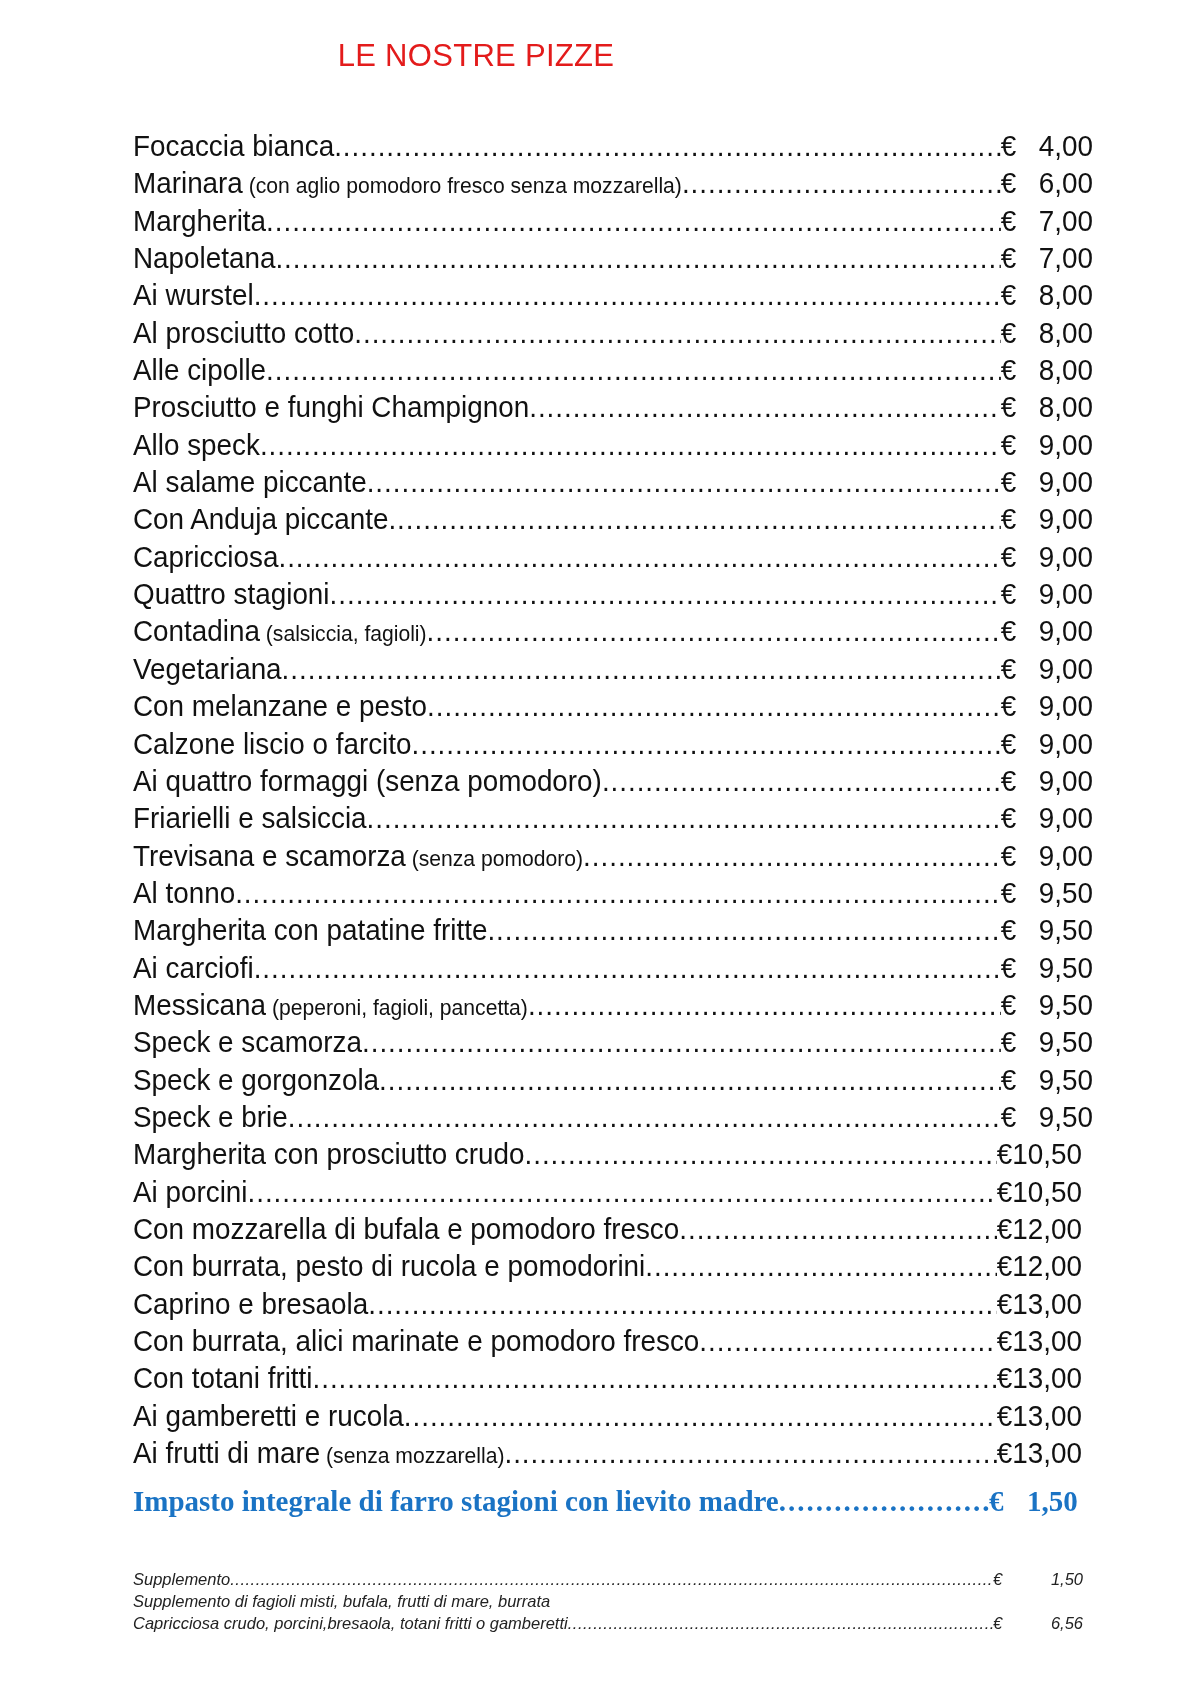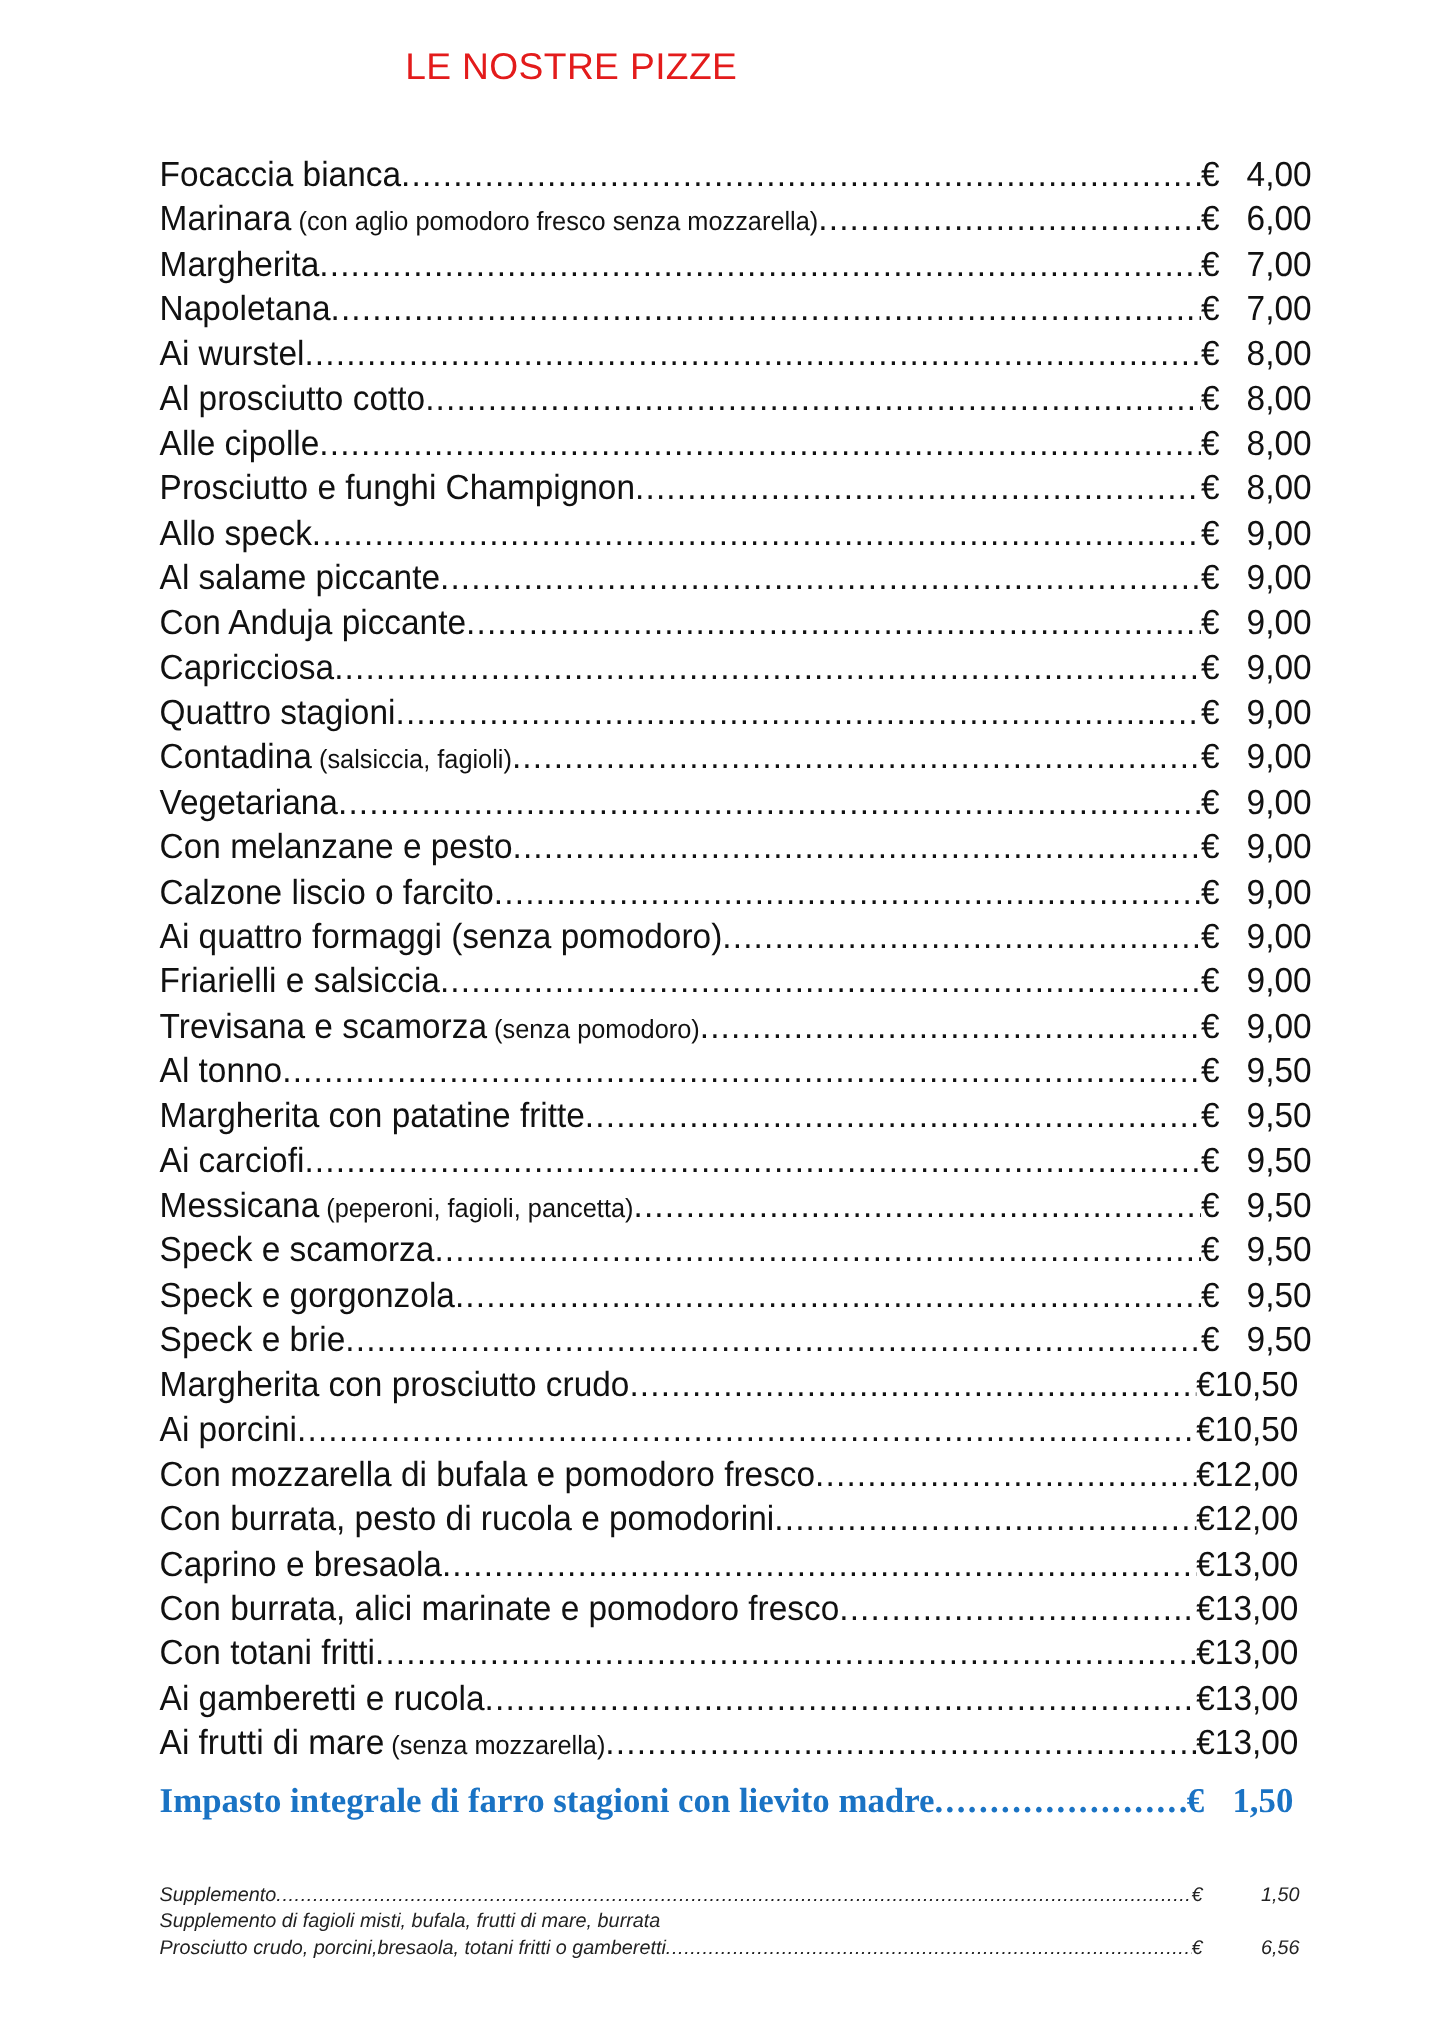--- a/index.html
+++ b/index.html
@@ -269,18 +269,18 @@
   <div class="frow">
     <span class="name">Supplemento</span>
     <span class="dots"></span>
     <span class="cur">€</span>
     <span class="price">1,50</span>
   </div>
   <div class="frow">
     <span class="name">Supplemento di fagioli misti, bufala, frutti di mare, burrata</span>
   </div>
   <div class="frow">
-    <span class="name">Prosciutto crudo, porcini,bresaola, totani fritti o gamberetti</span>
+    <span class="name">Capricciosa crudo, porcini,bresaola, totani fritti o gamberetti</span>
     <span class="dots"></span>
     <span class="cur">€</span>
     <span class="price">6,56</span>
   </div>
 </div>
 
 </body></html>

